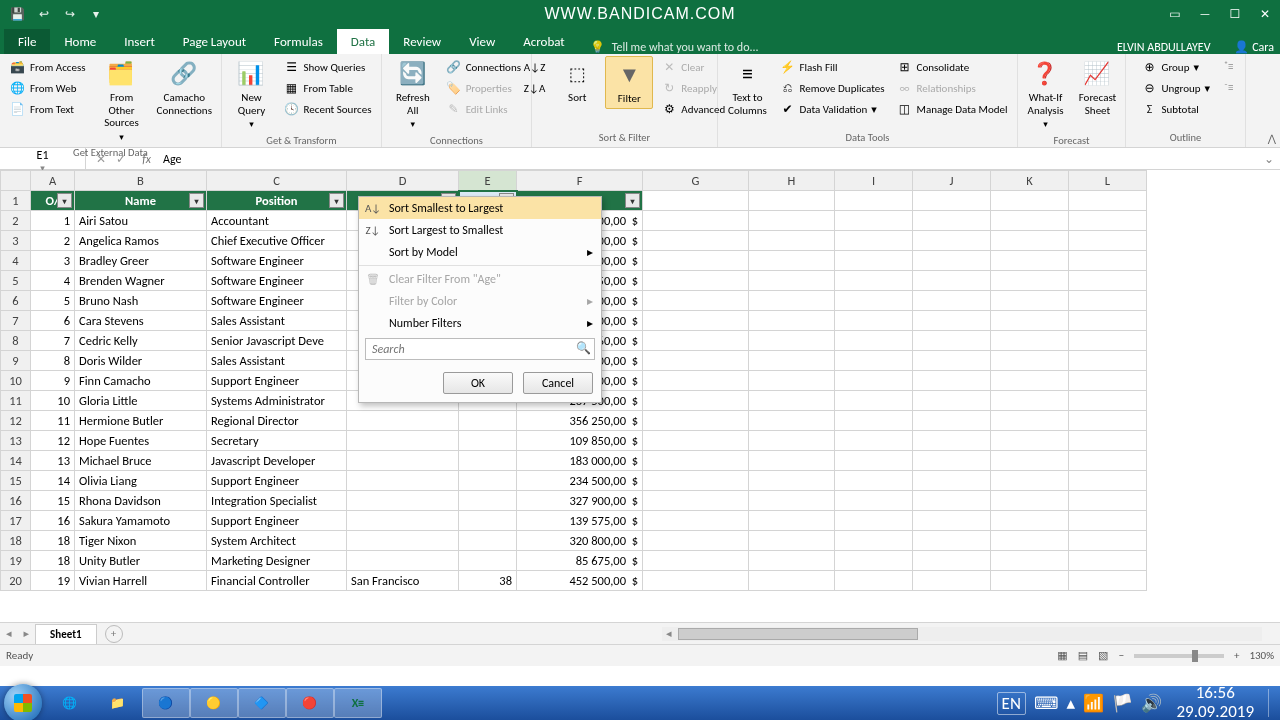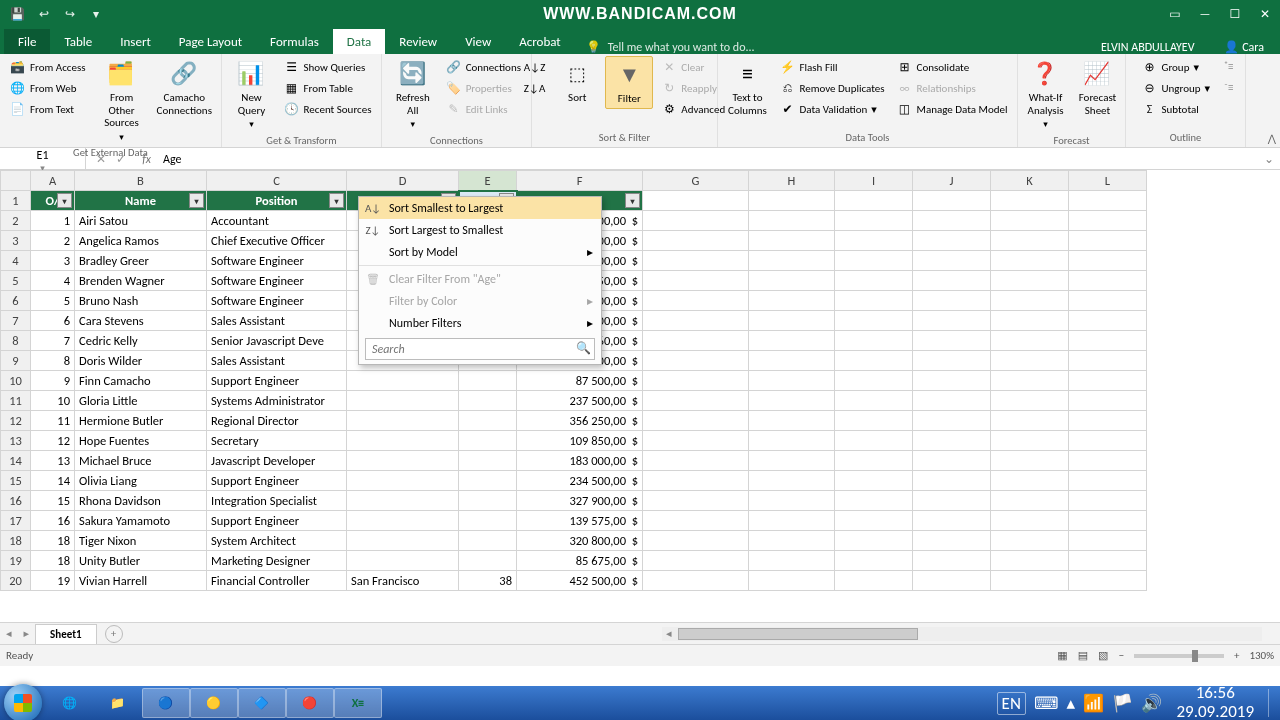--- a/index.html
+++ b/index.html
@@ -1,28 +1,28 @@
 <!DOCTYPE html>
 <html><head>
 <meta charset="utf-8">
 <style>
 * { margin:0; padding:0; box-sizing:border-box; font-family:"Segoe UI","Calibri",sans-serif; }
 body { width:1280px; height:720px; overflow:hidden; background:#fff; font-size:12px; position:relative; }
 .titlebar { height:28px; background:#0f7040; display:flex; align-items:center; color:#fff; position:relative; }
 .qat { display:flex; align-items:center; gap:6px; padding:0 8px; }
 .qat-btn { width:20px; height:20px; display:flex; align-items:center; justify-content:center; color:#fff; opacity:.9; }
-.watermark { position:absolute; left:50%; transform:translateX(-50%); font-weight:bold; letter-spacing:1px; font-size:16px; font-family:Arial,sans-serif; }
+.watermark { position:absolute; left:50%; transform:translateX(-50%); font-weight:normal; letter-spacing:1px; font-size:16px; font-family:Arial,sans-serif; }
 .winctrl { margin-left:auto; display:flex; }
 .winctrl div { width:30px; height:28px; display:flex; align-items:center; justify-content:center; color:#fff; }
 .tabbar { height:26px; background:#0f7040; display:flex; align-items:flex-end; color:#fff; padding-left:4px; position:relative; }
 .file-tab { background:#0b5a34; padding:5px 14px; font-size:13px; }
 .tab { padding:5px 14px; font-size:13px; cursor:pointer; }
 .tab.active { background:#fff; color:#217346; }
 .tellme { display:flex; align-items:center; gap:6px; margin-left:12px; opacity:.85; font-size:12px; }
-.userarea { margin-left:auto; display:flex; align-items:center; color:#fff; font-size:12px; padding-right:16px; gap:30px; }
+.userarea { margin-left:auto; display:flex; align-items:center; color:#fff; font-size:12px; padding-right:6px; gap:24px; }
 .ribbon { height:94px; background:#f3f3f3; border-bottom:1px solid #d4d4d4; display:flex; font-size:11px; position:relative; }
 .group { display:flex; flex-direction:column; align-items:center; border-right:1px solid #e0e0e0; padding:2px 6px 0 6px; }
 .group-body { flex:1; display:flex; align-items:flex-start; gap:4px; }
 .group-label { font-size:10.5px; color:#666; padding:2px 0 3px 0; text-align:center; width:100%; }
 .bigbtn { display:flex; flex-direction:column; align-items:center; justify-content:flex-start; padding:2px 4px; min-width:48px; text-align:center; line-height:1.15; gap:2px; }
 .bigbtn .ic { width:32px; height:32px; display:flex; align-items:center; justify-content:center; font-size:22px; }
 .smallstack { display:flex; flex-direction:column; gap:3px; padding-top:2px; }
 .smallbtn { display:flex; align-items:center; gap:4px; padding:1px 4px; white-space:nowrap; }
 .smallbtn .sic { width:16px; height:16px; display:flex; align-items:center; justify-content:center; font-size:12px; }
 .highlight { background:#fbe3a6; border:1px solid #e0b84e; border-radius:2px; padding:2px 4px; }
@@ -87,21 +87,21 @@
     <div>▭</div>
     <div>—</div>
     <div>☐</div>
     <div>✕</div>
   </div>
 </div>
 
 <div class="tabbar">
   <div class="file-tab">File</div>
   <div id="tab-container" style="display: flex;">
-      <div class="tab">Table</div>
+      <div class="tab">Home</div>
       <div class="tab">Insert</div>
       <div class="tab">Page Layout</div>
       <div class="tab">Formulas</div>
       <div class="tab active">Data</div>
       <div class="tab">Review</div>
       <div class="tab">View</div>
       <div class="tab">Acrobat</div>
     </div>
   <div class="tellme">
     <span>💡</span>
@@ -667,20 +667,24 @@
         <span>▸</span>
       </div>
     <div class="fm-item">
         <span>Number Filters</span>
         <span>▸</span>
       </div>
     <div class="fm-search">
       <input placeholder="Search" style="">
       <span class="sic">🔍</span>
     </div>
+    <div class="fm-btns">
+      <button>OK</button>
+      <button>Cancel</button>
+    </div>
   </div>
 </div>
 
 <div class="sheet-tabs">
   <span class="navbtn">◂</span>
   <span class="navbtn">▸</span>
   <div class="stab">Sheet1</div>
   <div class="addsheet">+</div>
   <div class="hscroll">
       <span style="padding:0 4px;color:#888">◂</span>

